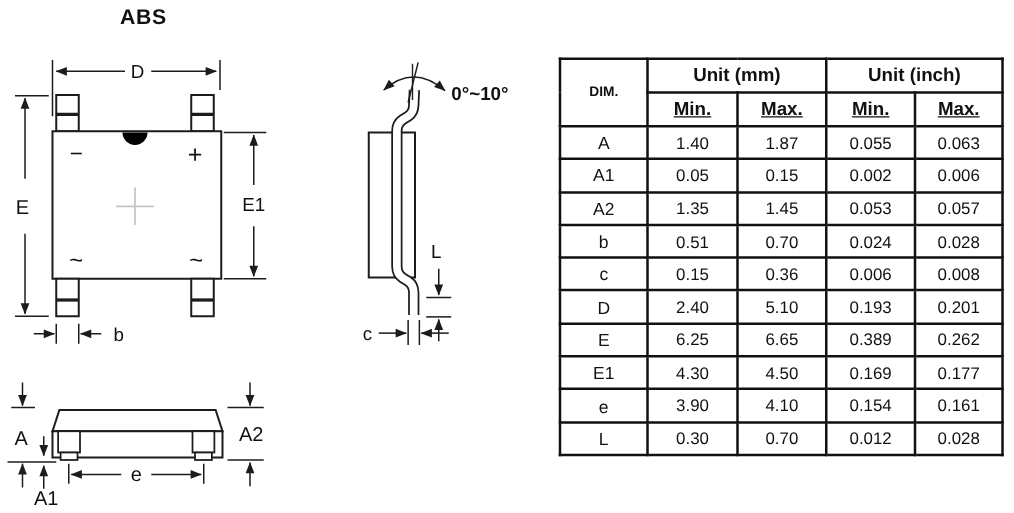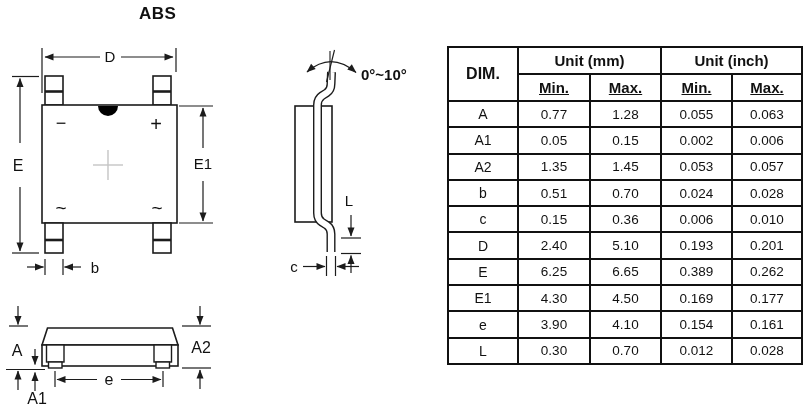--- a/index.html
+++ b/index.html
@@ -2,21 +2,21 @@
 <html><head>
 <meta charset="utf-8">
 <style>
   html,body { margin:0; padding:0; background:#fff; }
   .canvas {
     position:relative; width:811px; height:410px; background:#fff;
     font-family:"Liberation Sans", sans-serif; color:#111; overflow:hidden;
   }
   .title {
     position:absolute; left:96px; top:4px;
-    font-size:17px; font-weight:bold; letter-spacing:0.5px; color:#111;margin-left:43px;
+    font-size:17px; font-weight:bold; letter-spacing:0.5px; color:#111;
   }
   svg.drawing { position:absolute; left:0; top:0; }
   svg.drawing text { fill:#111; font-family:"Liberation Sans", sans-serif; }
   .tablewrap { position:absolute; left:447px; top:46px; }
   table.dims {
     border-collapse:collapse; table-layout:fixed;
     width:354px; background:#fff;
   }
   table.dims th, table.dims td {
     border:2px solid #111; text-align:center; vertical-align:middle;
@@ -153,36 +153,36 @@
     <table class="dims">
       <colgroup>
         <col style="width:70px">
           <col style="width:72px">
           <col style="width:71px">
           <col style="width:71px">
           <col style="width:70px">
       </colgroup>
       <thead>
         <tr style="height:27px;">
-          <th rowspan="2" style="font-size:16px;">DIM.</th>
+          <th rowspan="2" style="font-size:11px;">DIM.</th>
           <th colspan="2">Unit (mm)</th>
           <th colspan="2">Unit (inch)</th>
         </tr>
         <tr style="height:24px;text-decoration:underline;">
           <th>Min.</th>
           <th>Max.</th>
           <th>Min.</th>
           <th>Max.</th>
         </tr>
       </thead>
       <tbody>
         <tr>
           <td class="dimcol">A</td>
-          <td>0.77</td>
-          <td>1.28</td>
+          <td>1.40</td>
+          <td>1.87</td>
           <td>0.055</td>
           <td>0.063</td>
         </tr>
         <tr>
           <td class="dimcol">A1</td>
           <td>0.05</td>
           <td>0.15</td>
           <td>0.002</td>
           <td>0.006</td>
         </tr>
@@ -198,21 +198,21 @@
           <td>0.51</td>
           <td>0.70</td>
           <td>0.024</td>
           <td>0.028</td>
         </tr>
         <tr>
           <td class="dimcol">c</td>
           <td>0.15</td>
           <td>0.36</td>
           <td>0.006</td>
-          <td>0.010</td>
+          <td>0.008</td>
         </tr>
         <tr>
           <td class="dimcol">D</td>
           <td>2.40</td>
           <td>5.10</td>
           <td>0.193</td>
           <td>0.201</td>
         </tr>
         <tr>
           <td class="dimcol">E</td>

